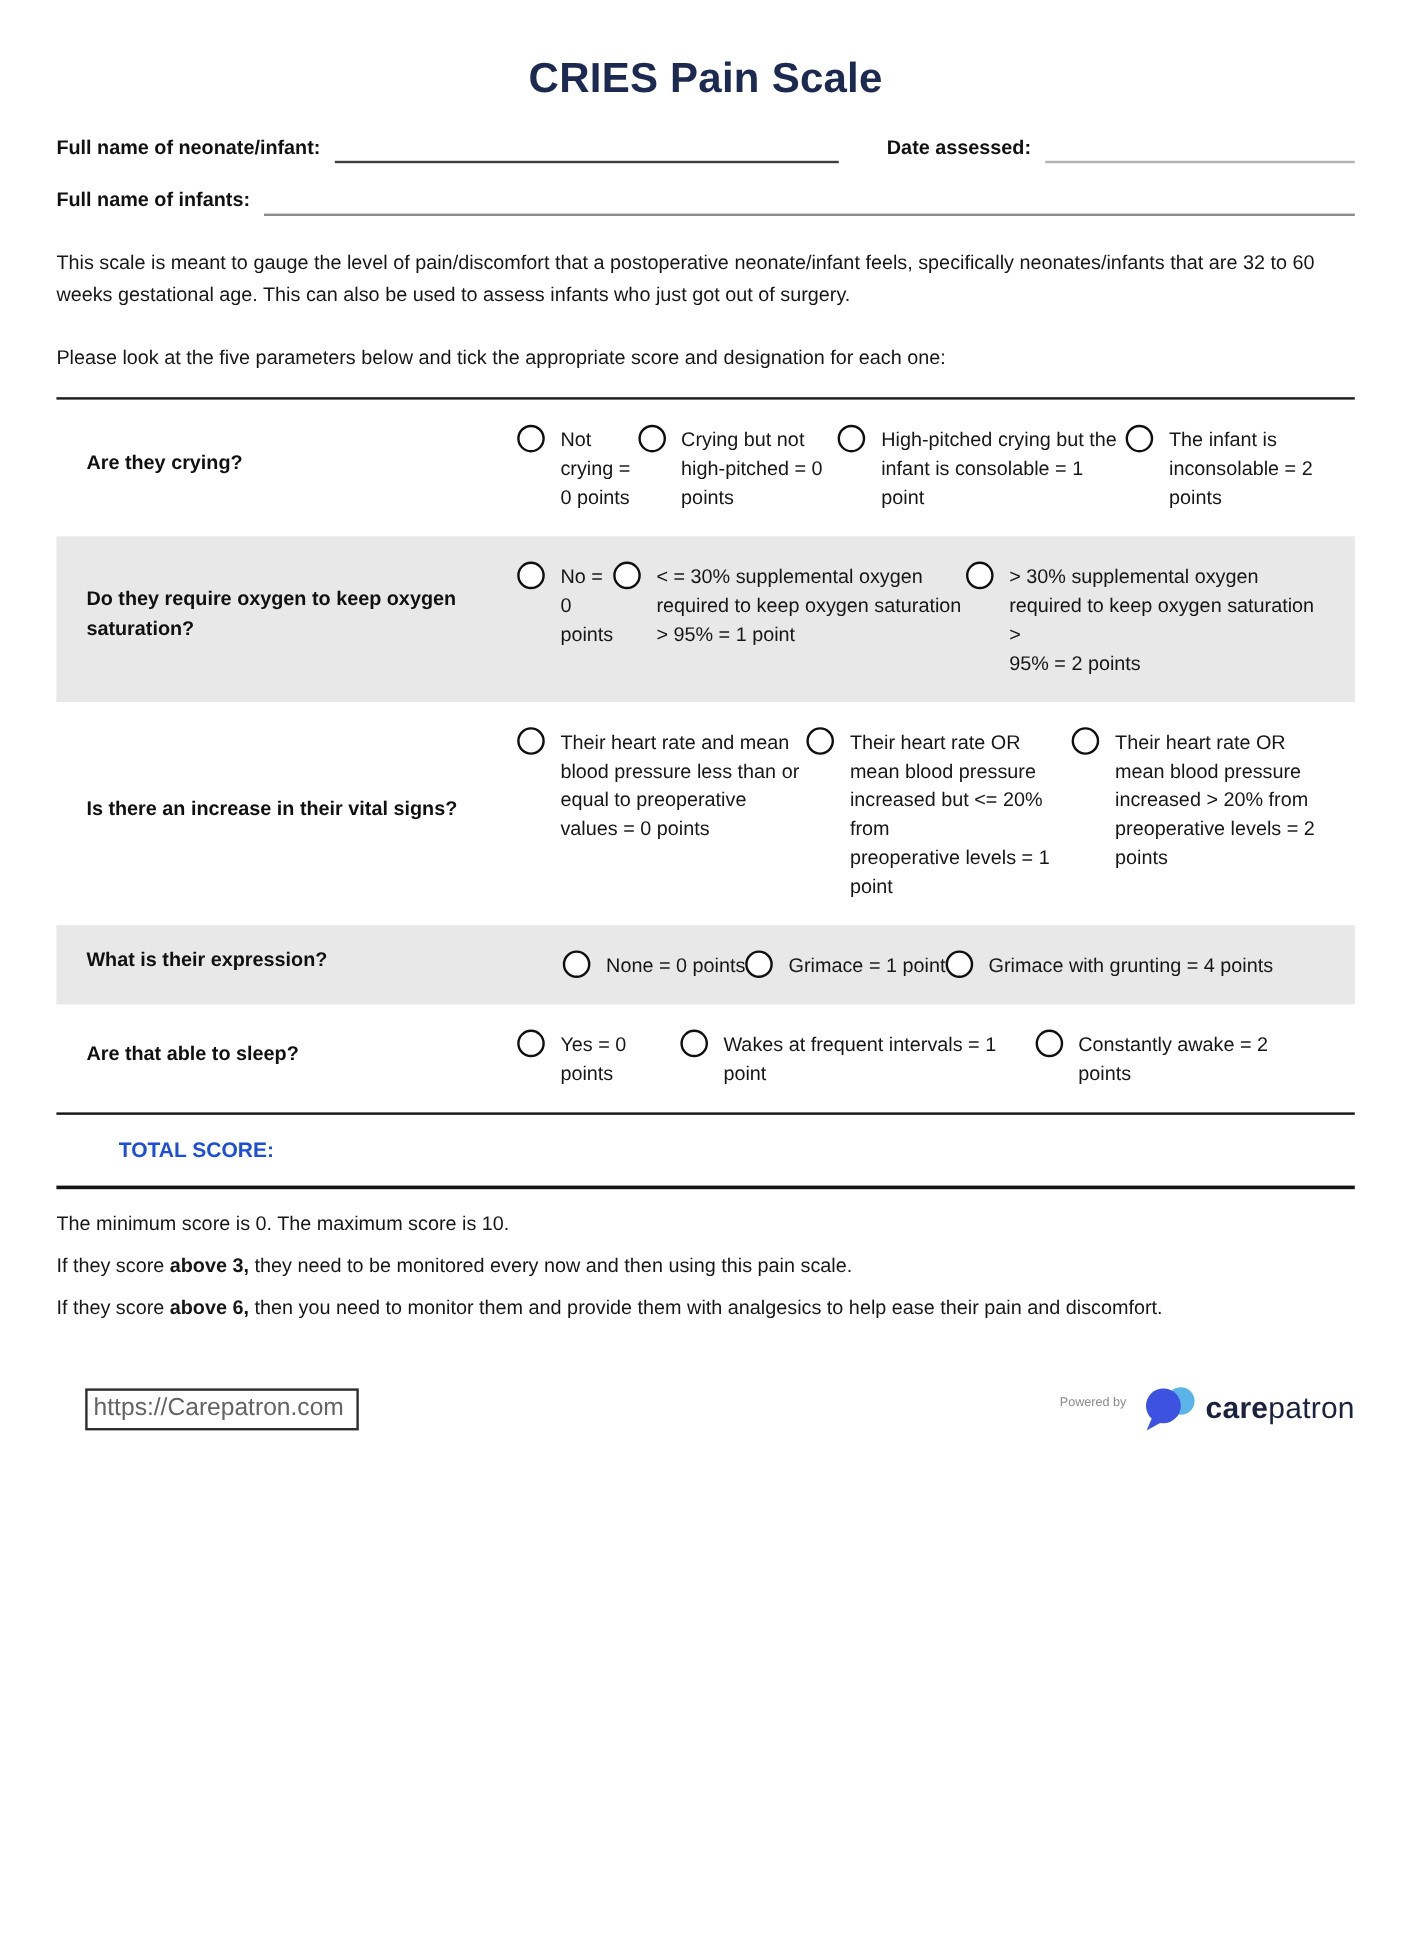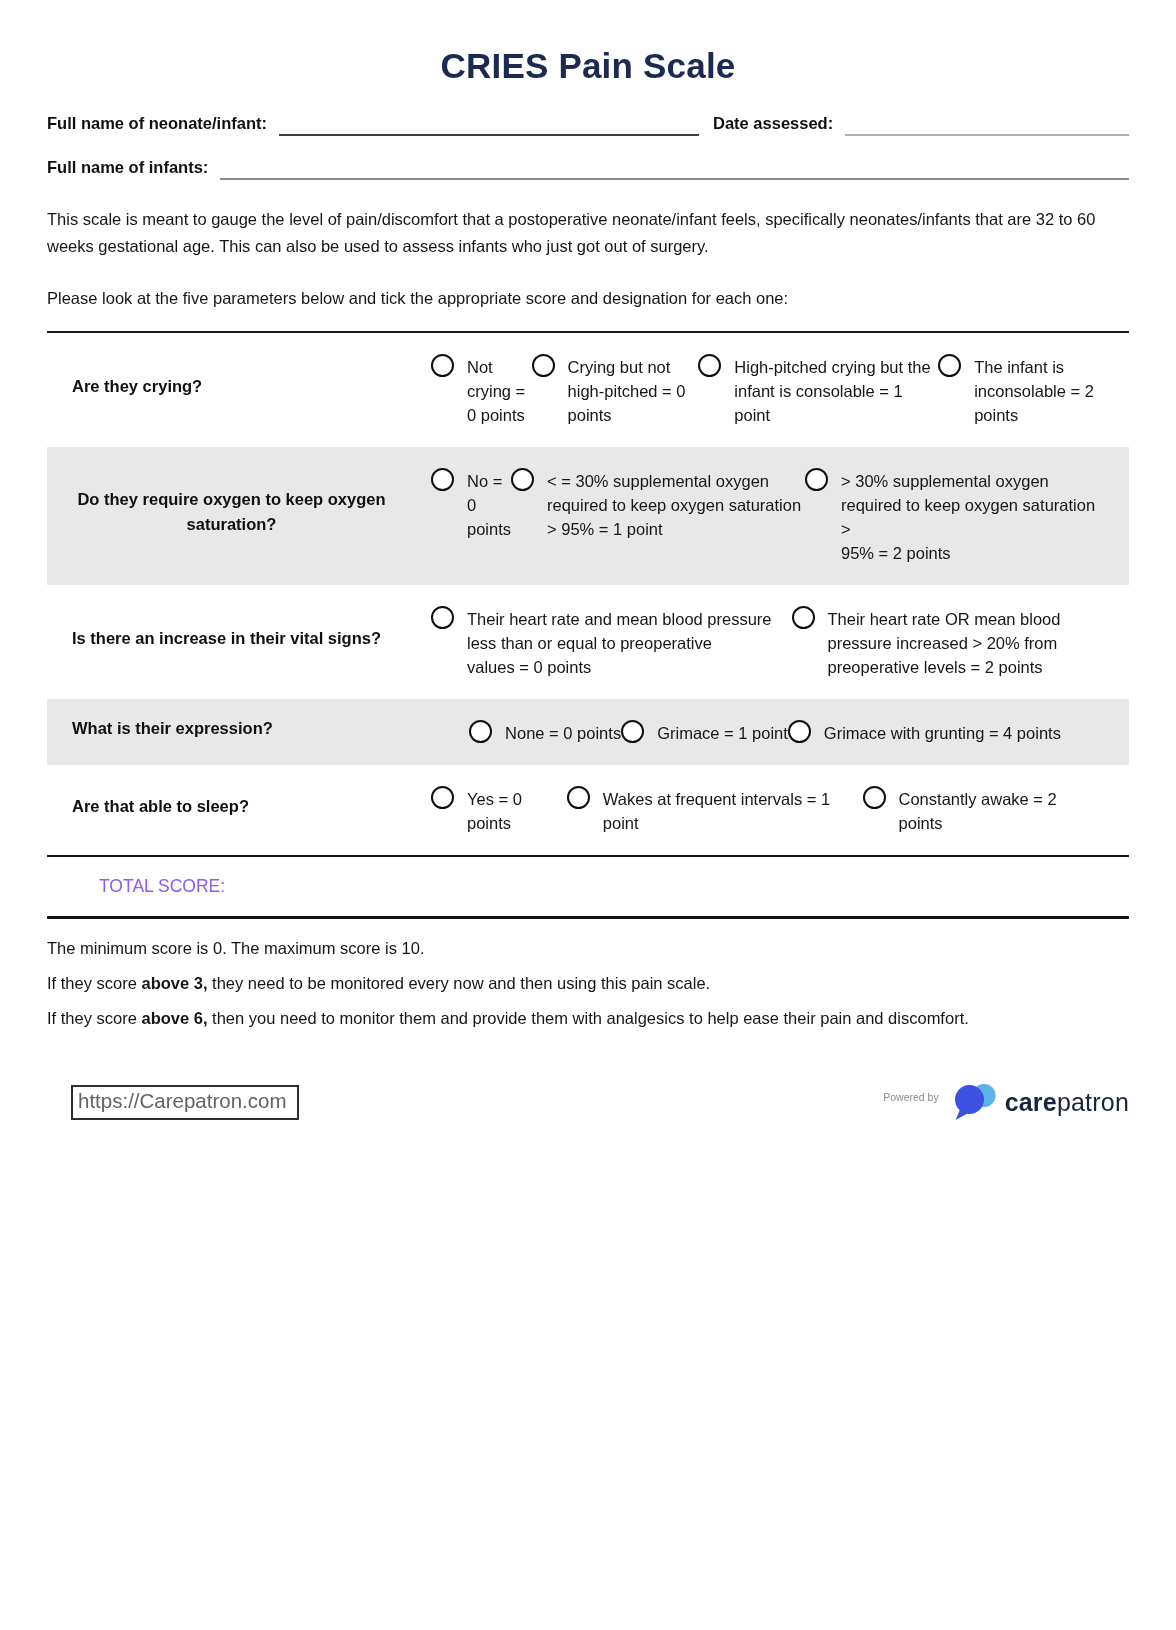--- a/index.html
+++ b/index.html
@@ -22,57 +22,57 @@
     color: #1c2951;
     letter-spacing: .2px;
   }
 
   
   .fields { margin-top: 26px; }
   .field-row { display: flex; align-items: flex-end; margin-top: 20px; font-size: 16.5px; }
   .field-label { font-weight: bold; white-space: nowrap; padding-bottom: 3px; color: #111; }
   .field-line { height: 24px; margin-left: 12px; }
   .line-neonate { width: 420px; border-bottom: 2px solid #3f3f3f; }
-  .lbl-date { margin-left: 14px; }
+  .lbl-date { margin-left: 40px; }
   .line-date { flex: 1; border-bottom: 2px solid #b2b2b2; }
   .line-assessor { flex: 1; border-bottom: 2px solid #8c8c8c; }
 
   
   .intro-p1 { margin-top: 26px; font-size: 16.5px; line-height: 27px; color: #161616; }
   .intro-p2 { margin-top: 26px; font-size: 16.5px; line-height: 24px; color: #161616; }
 
   
   .qtable { margin-top: 21px; border-top: 2px solid #1b1b1b; }
   .qsection { display: flex; }
   .qsection.shaded { background: #e8e8e8; }
   .q-label {
     width: 384px; flex: 0 0 384px;
     display: flex; align-items: center;
     padding: 12px 40px 20px 25px;
-    font-weight: bold; font-size: 16.5px; line-height: 25px; color: #101010; text-align: center;
+    font-weight: bold; font-size: 16.5px; line-height: 25px; color: #101010;
   }
   .q-options { flex: 1; padding: 7px 30px 7px 0; display: flex; flex-direction: row; justify-content: center; }
   .option-row { display: flex; align-items: flex-start; padding: 13.5px 0; }
   .radio {
     width: 23px; height: 23px; flex: 0 0 23px;
     border: 2.5px solid #0f0f0f; border-radius: 50%;
     background: #ffffff; cursor: pointer;
   }
   .option-text {
     margin-left: 13px; padding-top: 1px;
     font-size: 16.5px; line-height: 24px; color: #161616;
     white-space: pre-line; max-width: 640px;
   }
 
   
   .total-block {
     border-top: 2px solid #141414;
     border-bottom: 3px solid #141414;
     padding: 19px 0 19px 52px;
-    font-size: 17.5px; font-weight: normal; color: #8b5cf6;
+    font-size: 17.5px; font-weight: bold; color: #1d4ed8;
   }
 
   
   .notes { margin-top: 16px; font-size: 16.5px; color: #161616; }
   .notes p { margin-top: 9px; line-height: 26px; }
   .notes .b { font-weight: bold; }
 
   
   .bottom-bar { display: flex; justify-content: space-between; align-items: center; margin-top: 50px; padding-left: 24px; }
   .link-box {
@@ -152,20 +152,25 @@
   </div>
         </div>
   </div>
       <div class="qsection">
     <div class="q-label">Is there an increase in their vital signs?</div>
     <div class="q-options">
           <div class="option-row">
     <span class="radio"></span>
     <span class="option-text">Their heart rate and mean blood pressure less than or equal to preoperative
 values = 0 points</span>
+  </div>
+          <div class="option-row">
+    <span class="radio"></span>
+    <span class="option-text">Their heart rate OR mean blood pressure increased but &lt;= 20% from
+preoperative levels = 1 point</span>
   </div>
           <div class="option-row">
     <span class="radio"></span>
     <span class="option-text">Their heart rate OR mean blood pressure increased &gt; 20% from
 preoperative levels = 2 points</span>
   </div>
         </div>
   </div>
       <div class="qsection shaded">
     <div class="q-label">What is their expression?</div>

